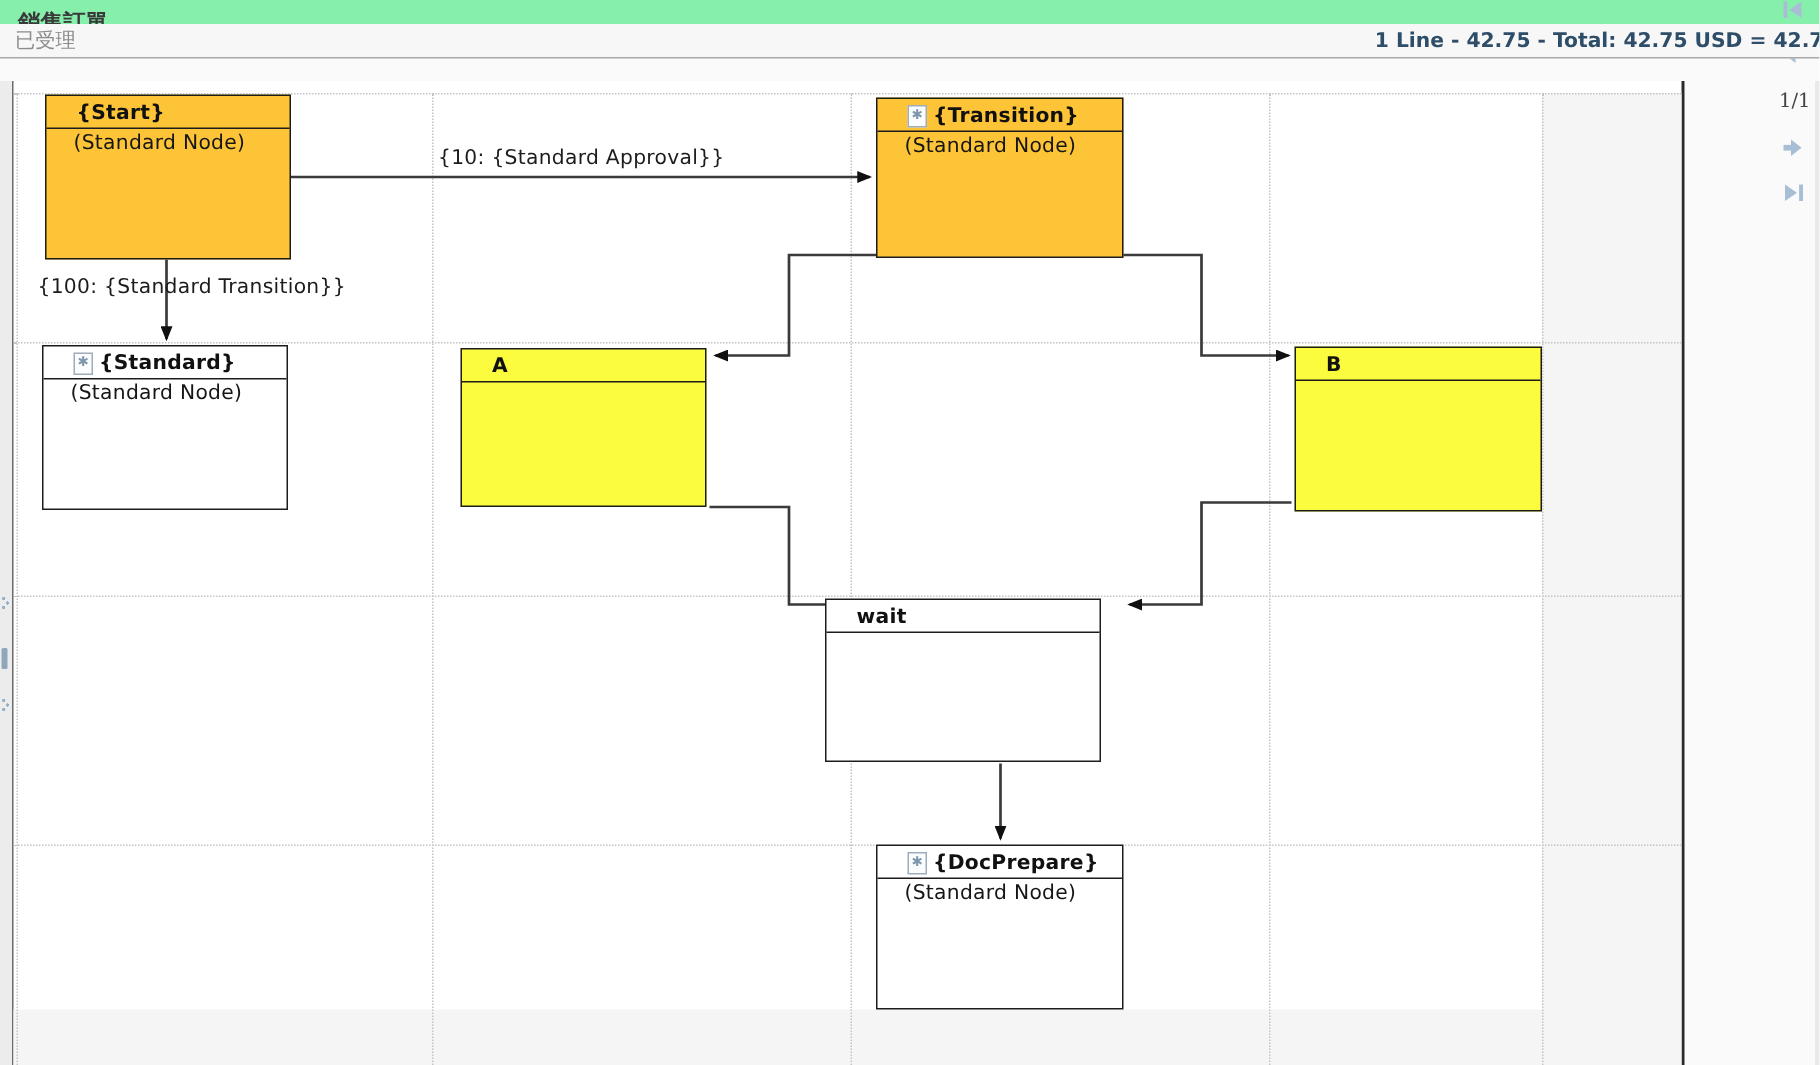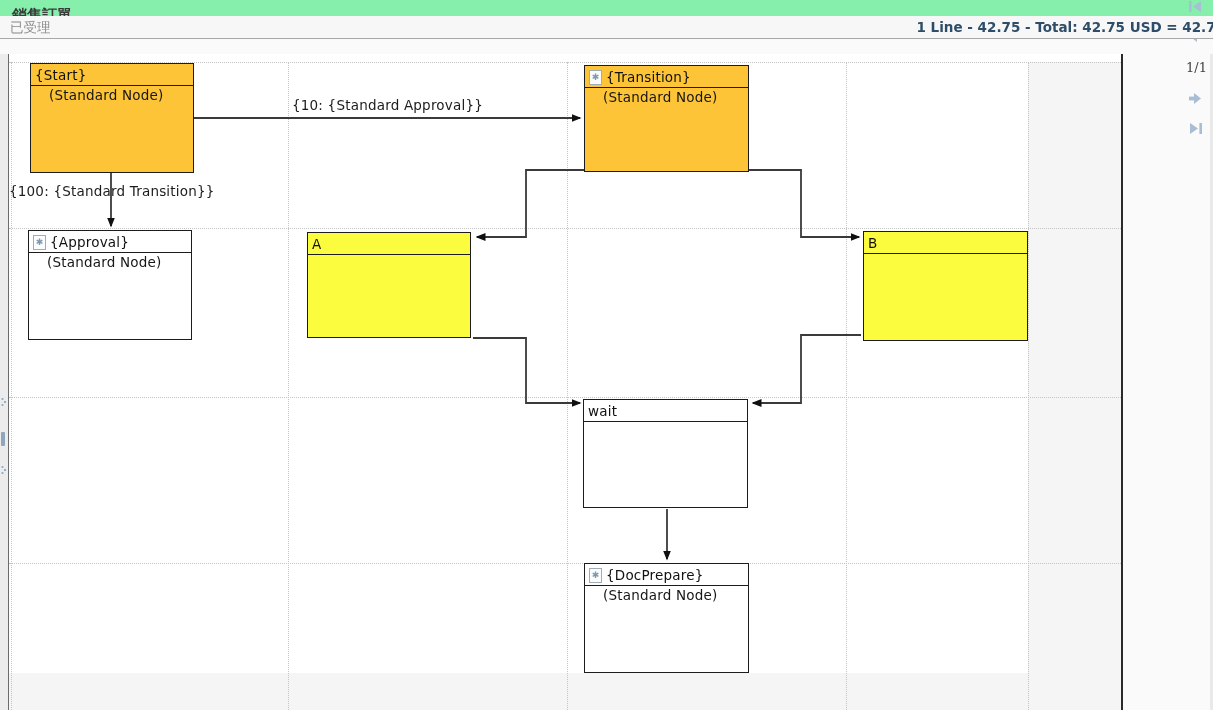--- a/index.html
+++ b/index.html
@@ -38,21 +38,21 @@
   .gray-right  { position:absolute; left:1019px; top:8px; width:93px; height:648px; background:#f5f5f5; }
   .gray-bottom { position:absolute; left:0; top:619px; width:1019px; height:37px; background:#f5f5f5; }
   .gridline-v { position:absolute; top:8px; height:648px; width:0; border-left:1px dotted #c4c4c4; }
   .gridline-h { position:absolute; left:0; width:1112px; height:0; border-top:1px dotted #c4c4c4; }
   svg.connectors { position:absolute; left:0; top:0; width:1112px; height:656px; pointer-events:none; }
 
   .edge-label { position:absolute; font-size:13.5px; color:#1c1c1c; white-space:nowrap; letter-spacing:0.2px;text-align:center; }
 
   .node { position:absolute; border:1.6px solid #1c1c1c; background:#fff; cursor:default; }
   .node-header { display:flex; align-items:center; gap:4px; border-bottom:1.6px solid #1c1c1c;
-                 padding:3px 4px 2px 4px; font-size:13.5px; font-weight:normal; color:#111;
+                 padding:3px 4px 2px 20px; font-size:13.5px; font-weight:bold; color:#111;
                  letter-spacing:0.2px; min-height:22px; }
   .node-body { padding:1px 3px; font-size:13.5px; color:#161616; letter-spacing:0.2px;margin-left:15px; }
   .node-icon { width:13px; height:15px; background:#fbfcfd; border:1px solid #9fACBa;
                display:inline-flex; align-items:center; justify-content:center;
                font-size:9px; line-height:1; color:#7f97ad; flex:0 0 auto; }
 
   
   .right-strip { position:absolute; right:0; top:54px; width:3px; height:656px; background:#e9e9e9; }
 </style>
 </head>
@@ -127,60 +127,60 @@
         <polyline points="102,119 102,172" marker-end="url(#arr)"></polyline>
         <polyline points="577,116 517,116 517,183 468,183" marker-end="url(#arr)"></polyline>
         <polyline points="738,116 792,116 792,183 850,183" marker-end="url(#arr)"></polyline>
         <polyline points="464,284 517,284 517,349 571,349" marker-end="url(#arr)"></polyline>
         <polyline points="852,281 792,281 792,349 744,349" marker-end="url(#arr)"></polyline>
         <polyline points="658,455 658,505" marker-end="url(#arr)"></polyline>
       </g>
     </svg>
 
     <div class="edge-label" style="left:283px; top:43px;">{10: {Standard Approval}}</div>
-    <div class="edge-label" style="left:0px; top:129px;">{100: {Standard Transition}}</div>
+    <div class="edge-label" style="left:0px; top:129px;padding-left:16px;">{100: {Standard Transition}}</div>
 
     <div class="node" style="left: 21px; top: 9px; width: 164px; height: 110px; background-color: rgb(253, 196, 55);">
       <div class="node-header">
         <span>{Start}</span>
       </div>
       <div class="node-body">(Standard Node)</div>
     </div>
 
     <div class="node" style="left: 575px; top: 11px; width: 165px; height: 107px; background-color: rgb(253, 196, 55);">
       <div class="node-header">
         <span class="node-icon">✱</span>
         <span>{Transition}</span>
       </div>
       <div class="node-body">(Standard Node)</div>
     </div>
 
     <div class="node" style="left: 19px; top: 176px; width: 164px; height: 110px; background-color: rgb(255, 255, 255);">
       <div class="node-header">
         <span class="node-icon">✱</span>
-        <span>{Approval}</span>
+        <span>{Standard}</span>
       </div>
       <div class="node-body">(Standard Node)</div>
     </div>
 
     <div class="node" style="left: 298px; top: 178px; width: 164px; height: 106px; background-color: rgb(252, 252, 63);">
       <div class="node-header">
         <span>A</span>
       </div>
       <div class="node-body"></div>
     </div>
 
     <div class="node" style="left: 854px; top: 177px; width: 165px; height: 110px; background-color: rgb(252, 252, 63);">
       <div class="node-header">
         <span>B</span>
       </div>
       <div class="node-body"></div>
     </div>
 
-    <div class="node" style="left: 574px; top: 345px; width: 165px; height: 109px; background-color: rgb(255, 255, 255);">
+    <div class="node" style="left: 541px; top: 345px; width: 184px; height: 109px; background-color: rgb(255, 255, 255);">
       <div class="node-header">
         <span>wait</span>
       </div>
       <div class="node-body"></div>
     </div>
 
     <div class="node" style="left: 575px; top: 509px; width: 165px; height: 110px; background-color: rgb(255, 255, 255);">
       <div class="node-header">
         <span class="node-icon">✱</span>
         <span>{DocPrepare}</span>

